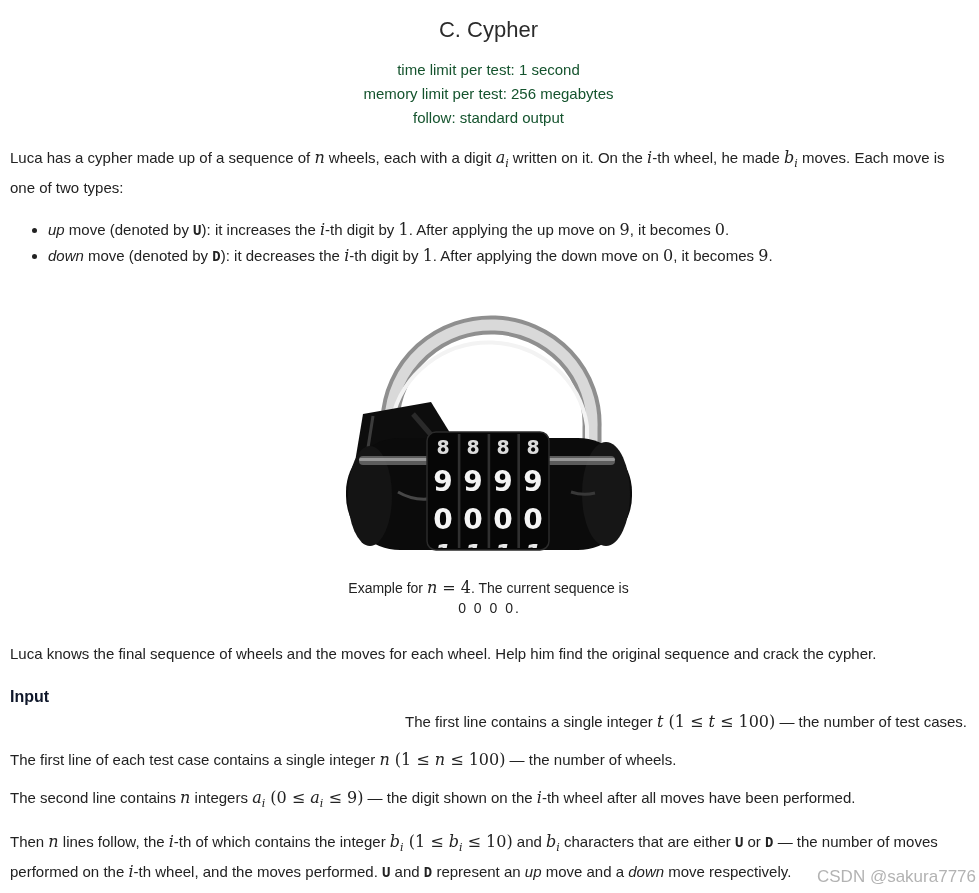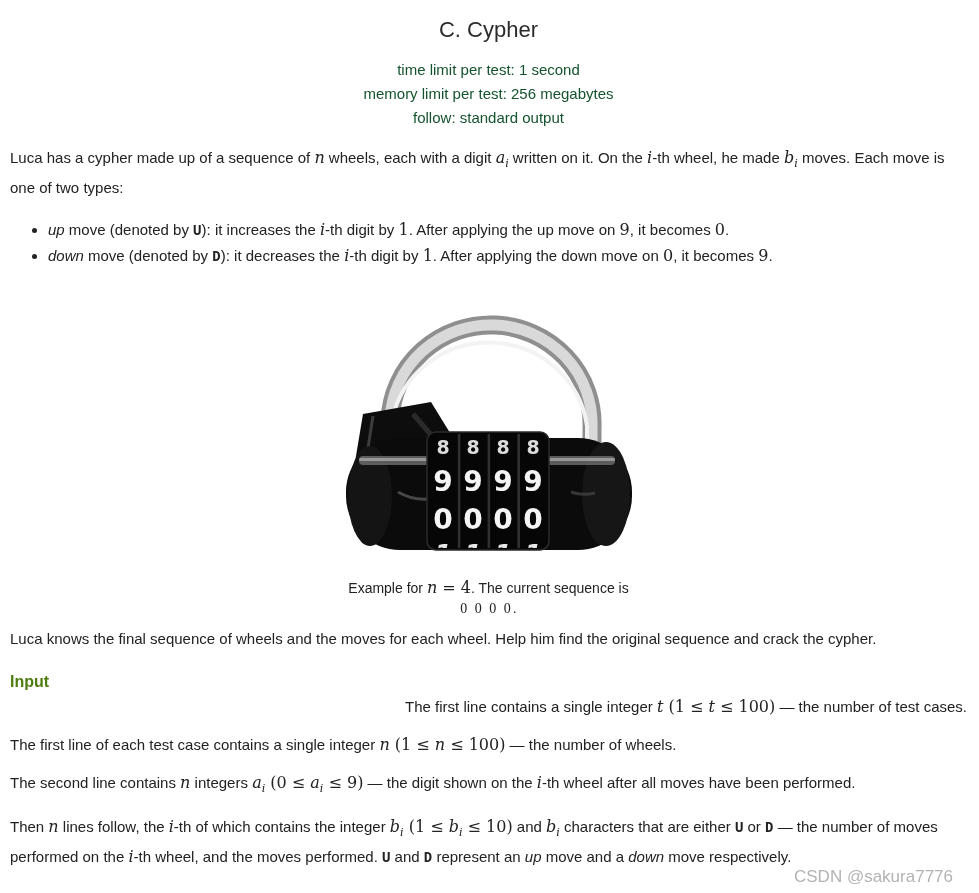--- a/index.html
+++ b/index.html
@@ -15,28 +15,28 @@
   .statement p{margin:16px 0;}
   ul.move-list{margin:18px 0 18px;padding-left:38px;}
   ul.move-list li{margin:2px 0;line-height:24px;}
   
   .sg-p{}
   .sg-i{font-style:italic;}
   .sg-mv{font-family:"DejaVu Serif",serif;font-style:italic;font-size:16px;}
   .sg-mn{font-family:"DejaVu Serif",serif;font-size:16px;}
   .sg-msub{font-family:"DejaVu Serif",serif;font-style:italic;font-size:11px;vertical-align:-4px;}
   .sg-tt{font-family:"DejaVu Sans Mono",monospace;font-weight:bold;font-size:14px;}
-  .sg-msp{font-family:Liberation Serif, serif;font-size:14px;letter-spacing:2px;white-space:pre;text-align:center;}
-  .section-title{font-size:16px;font-weight:bold;color:#4d7c0f;margin:20px 0 2px;line-height:22px;}
+  .sg-msp{font-family:Liberation Sans, sans-serif;font-size:14px;letter-spacing:2px;white-space:pre;text-align:center;}
+  .section-title{font-size:16px;font-weight:bold;color:#0f172a;margin:20px 0 2px;line-height:22px;}
   .section p{margin:14px 0;}
   .figure{width:300px;margin:14px auto 0;text-align:center;}
   .figure svg{display:block;margin:0 auto;}
   .caption{font-size:14px;line-height:20px;text-align:center;margin-top:10px;color:#222;}
   .watermark{
-    position:absolute;right:26px;bottom:6px;
+    position:absolute;right:3px;bottom:6px;
     color:#b3b3b3;font-size:17px;line-height:20px;
   }
 </style>
 </head>
 <body>
 
 <div class="page">
 
   <div class="prob-header">
     <div class="prob-title">C. Cypher</div>
@@ -117,21 +117,21 @@
               <text x="130" y="276">1</text>
               <text x="160" y="276">1</text>
               <text x="190" y="276">1</text>
             </g>
           </g>
         </g>
       </svg>
       <div class="caption"><span class="sg-p">Example for </span><span class="sg-mv">n</span><span class="sg-mn"> = 4</span><span class="sg-p">. The current sequence is </span><span class="sg-msp">0 0 0 0</span><span class="sg-p">.</span></div>
     </div>
 
-    <p style="margin-top:8px;"><span class="sg-p">Luca knows the final sequence of wheels and the moves for each wheel. Help him find the original sequence and crack the cypher.</span></p>
+    <p style="margin-top:24px;"><span class="sg-p">Luca knows the final sequence of wheels and the moves for each wheel. Help him find the original sequence and crack the cypher.</span></p>
   </div>
 
   <div class="section">
     <div class="section-title">Input</div>
     <p style="margin-top:2px;text-align:right;"><span class="sg-p">The first line contains a single integer </span><span class="sg-mv">t</span><span class="sg-mn"> (</span><span class="sg-mn">1 ≤ </span><span class="sg-mv">t</span><span class="sg-mn"> ≤ 100)</span><span class="sg-p"> — the number of test cases.</span></p>
     <p><span class="sg-p">The first line of each test case contains a single integer </span><span class="sg-mv">n</span><span class="sg-mn"> (</span><span class="sg-mn">1 ≤ </span><span class="sg-mv">n</span><span class="sg-mn"> ≤ 100)</span><span class="sg-p"> — the number of wheels.</span></p>
     <p><span class="sg-p">The second line contains </span><span class="sg-mv">n</span><span class="sg-p"> integers </span><span class="sg-mv">a</span><span class="sg-msub">i</span><span class="sg-mn"> (</span><span class="sg-mn">0 ≤ </span><span class="sg-mv">a</span><span class="sg-msub">i</span><span class="sg-mn"> ≤ 9)</span><span class="sg-p"> — the digit shown on the </span><span class="sg-mv">i</span><span class="sg-p">-th wheel after all moves have been performed.</span></p>
     <p><span class="sg-p">Then </span><span class="sg-mv">n</span><span class="sg-p"> lines follow, the </span><span class="sg-mv">i</span><span class="sg-p">-th of which contains the integer </span><span class="sg-mv">b</span><span class="sg-msub">i</span><span class="sg-mn"> (</span><span class="sg-mn">1 ≤ </span><span class="sg-mv">b</span><span class="sg-msub">i</span><span class="sg-mn"> ≤ 10)</span><span class="sg-p"> and </span><span class="sg-mv">b</span><span class="sg-msub">i</span><span class="sg-p"> characters that are either </span><span class="sg-tt">U</span><span class="sg-p"> or </span><span class="sg-tt">D</span><span class="sg-p"> — the number of moves performed on the </span><span class="sg-mv">i</span><span class="sg-p">-th wheel, and the moves performed. </span><span class="sg-tt">U</span><span class="sg-p"> and </span><span class="sg-tt">D</span><span class="sg-p"> represent an </span><span class="sg-i">up</span><span class="sg-p"> move and a </span><span class="sg-i">down</span><span class="sg-p"> move respectively.</span></p>
   </div>
 

